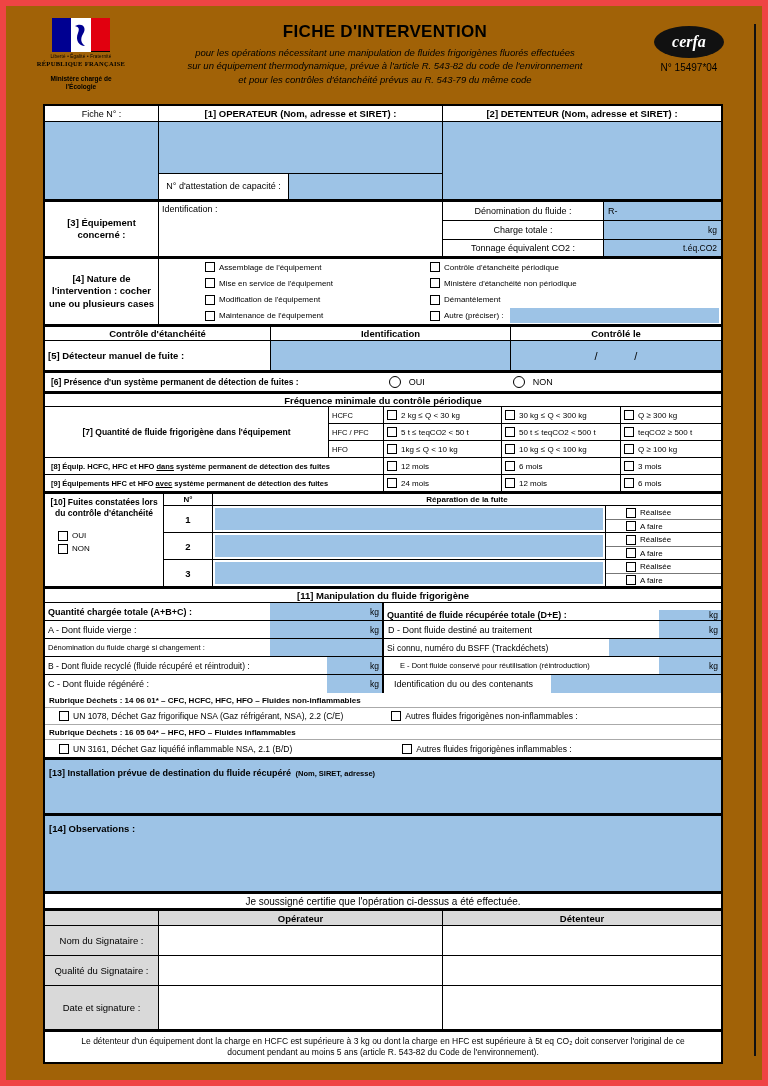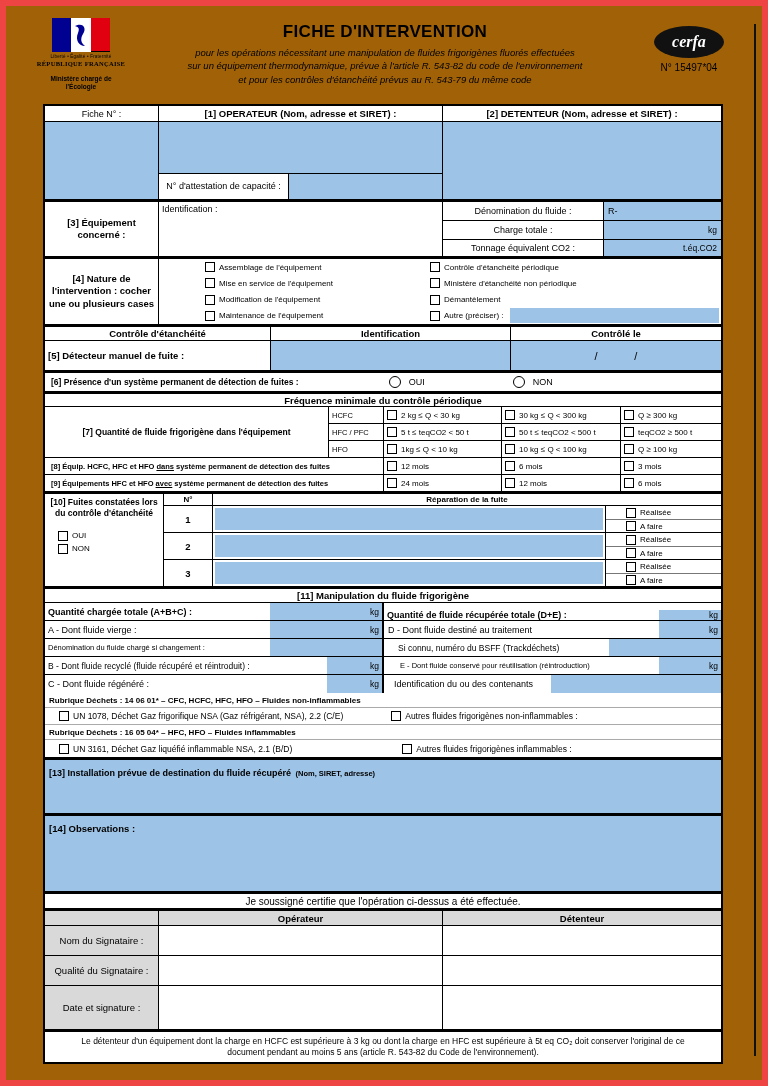--- a/index.html
+++ b/index.html
@@ -394,21 +394,21 @@
       <div style="flex:1; display:flex; flex-direction:column;">
         <div style="display:flex; height:18px; border-bottom:1px solid #000;align-items:flex-end;">
           <div class="lbl bold" style="flex:1; display:flex; align-items:center; padding-left:3px;">Quantité de fluide récupérée totale (D+E) :</div>
           <div class="blue kg" style="width:62px; display:flex; align-items:center; justify-content:flex-end; padding-right:3px;">kg</div>
         </div>
         <div style="display:flex; height:18px; border-bottom:1px solid #000;">
           <div class="lbl" style="flex:1; display:flex; align-items:center; padding-left:4px;">D - Dont fluide destiné au traitement</div>
           <div class="blue kg" style="width:62px; display:flex; align-items:center; justify-content:flex-end; padding-right:3px;">kg</div>
         </div>
         <div style="display:flex; height:18px; border-bottom:1px solid #000;">
-          <div class="lbl" style="flex:1; display:flex; align-items:center; padding-left:14px; font-size:8.5px;">Si connu, numéro du BSFF (Trackdéchets)</div>
+          <div class="lbl" style="flex:1; display:flex; align-items:center; padding-left:3px; font-size:8.5px;">Si connu, numéro du BSFF (Trackdéchets)</div>
           <div class="blue" style="width:112px;"></div>
         </div>
         <div style="display:flex; height:18px; border-bottom:1px solid #000;">
           <div class="sm" style="flex:1; display:flex; align-items:center; padding-left:16px;">E - Dont fluide conservé pour réutilisation (réintroduction)</div>
           <div class="blue kg" style="width:62px; display:flex; align-items:center; justify-content:flex-end; padding-right:3px;">kg</div>
         </div>
         <div style="display:flex; flex:1;">
           <div class="lbl" style="flex:1; display:flex; align-items:center; padding-left:10px;">Identification du ou des contenants</div>
           <div class="blue" style="width:170px;"></div>
         </div>

